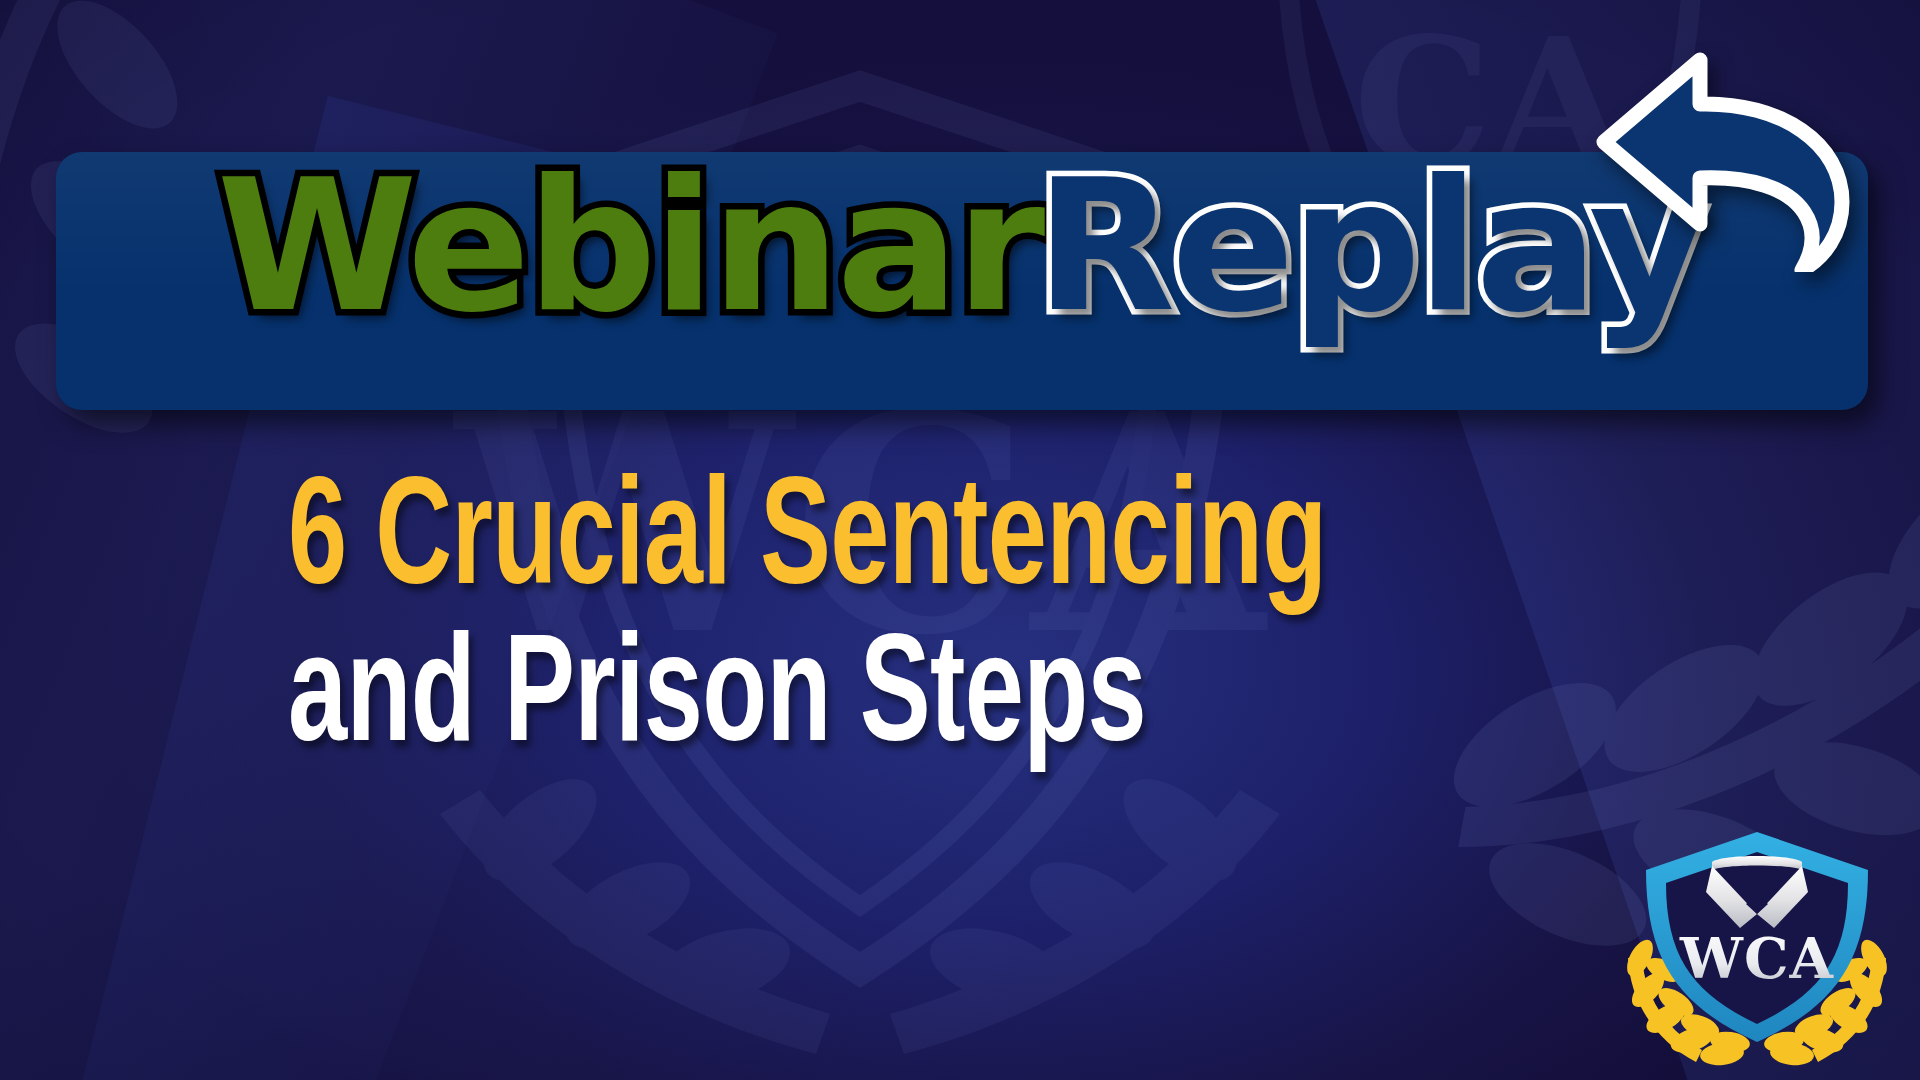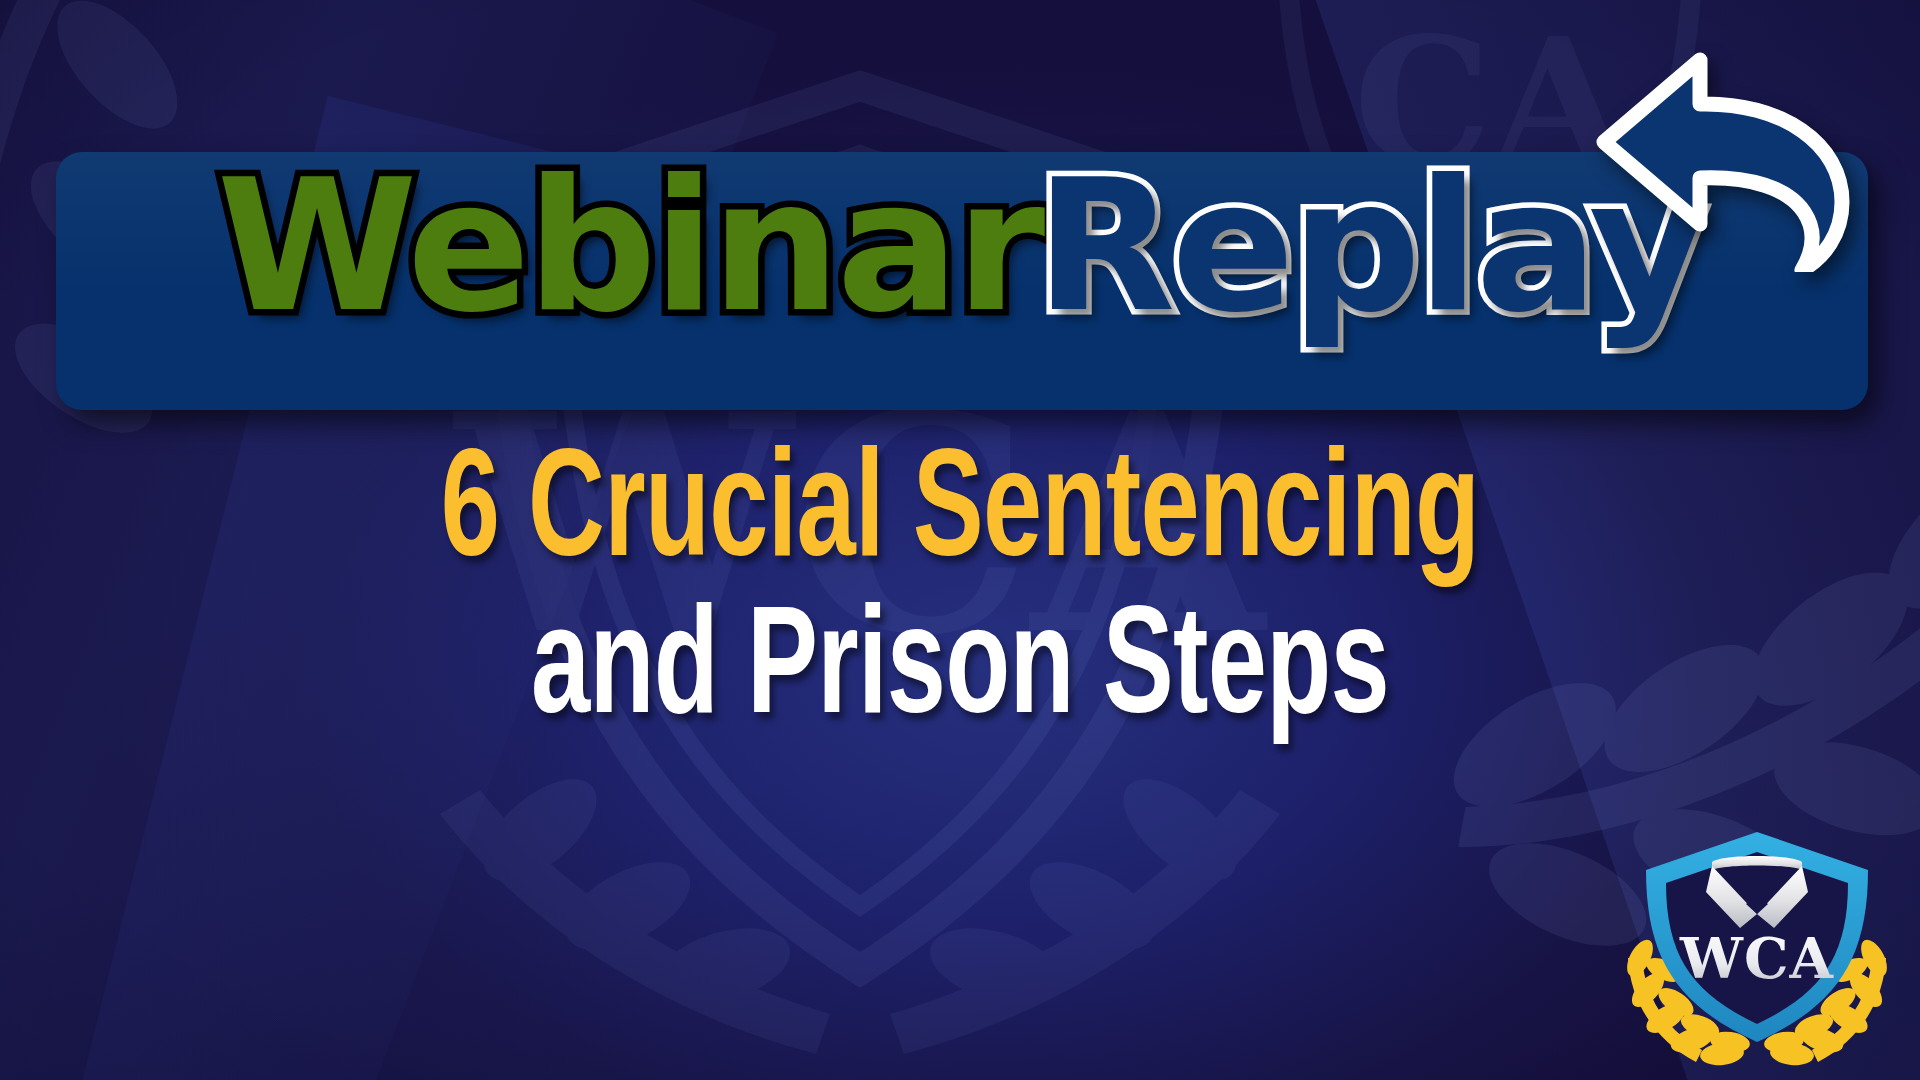--- a/index.html
+++ b/index.html
@@ -114,22 +114,22 @@
     width: 260px; height: 220px;
     z-index: 8;
     filter: drop-shadow(7px 9px 9px rgba(0,0,0,0.5));
   }
   .replay-arrow svg { display: block; width: 100%; height: 100%; }
 
   
   .headline {
     position: absolute;
     left: 0; right: 0;
-    top: 424px;
-    text-align: center;
+    top: 452px;
+    text-align: left;
     z-index: 5;
   }
   .hl-line {
     display: block;
     font-family: "Liberation Sans Narrow", "Liberation Sans", sans-serif;
     font-weight: 700;
     font-size: 152px;
     line-height: 1.03;
     letter-spacing: -1px;
     transform: scaleX(0.70);

